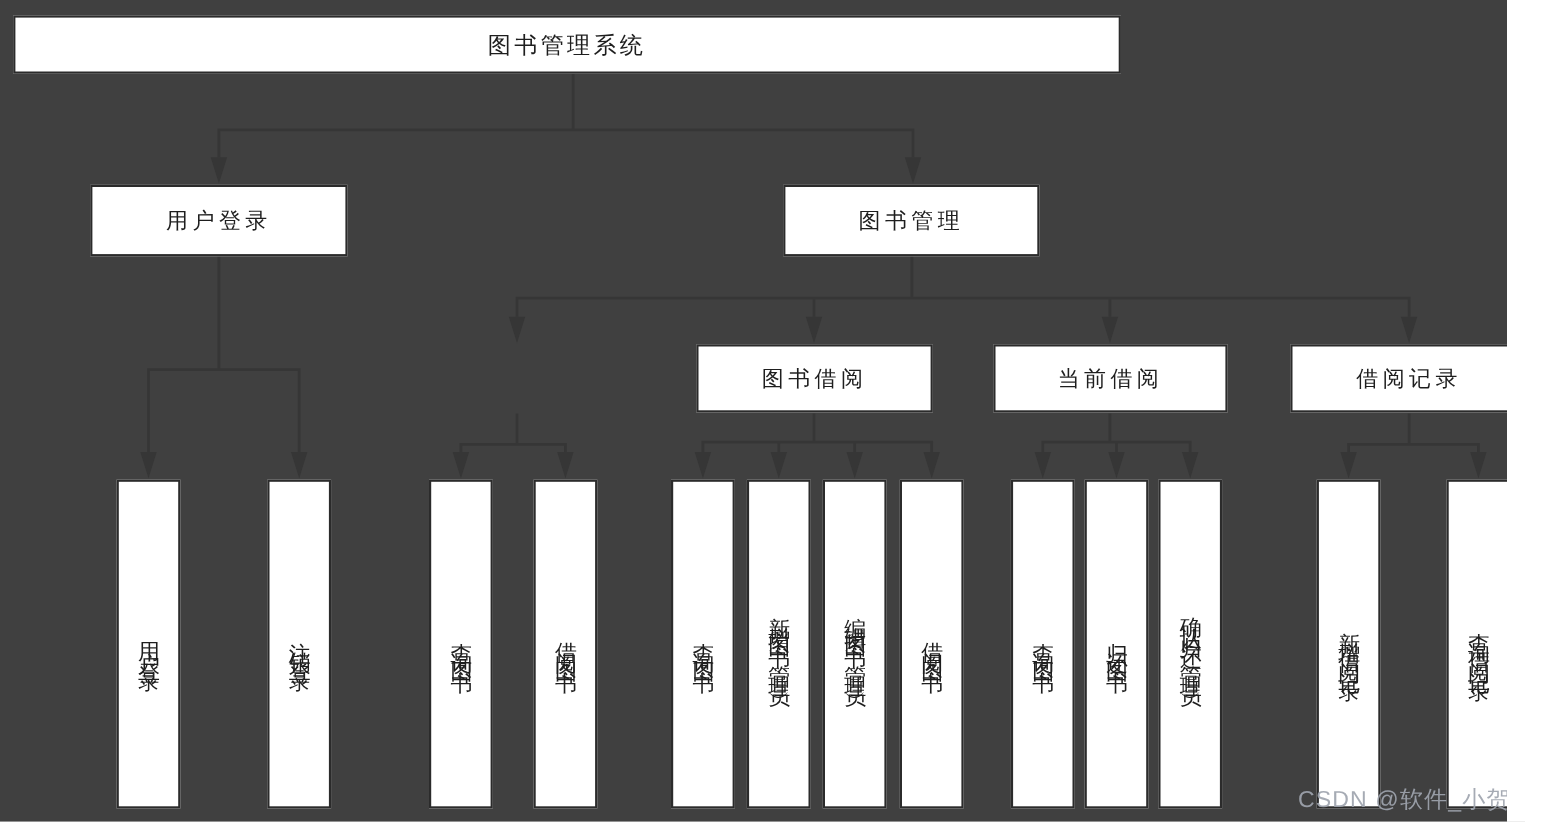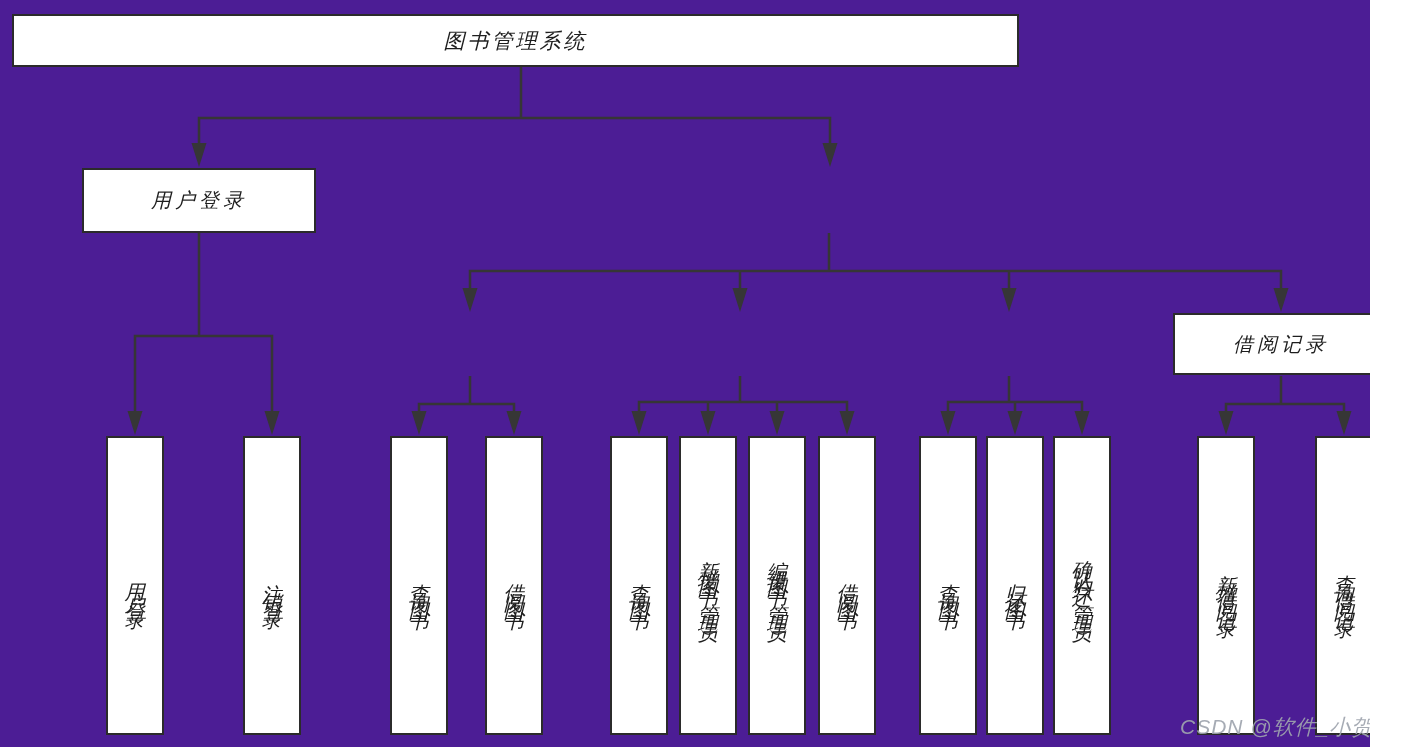--- a/index.html
+++ b/index.html
@@ -1,18 +1,18 @@
 <!DOCTYPE html>
 <html><head>
 <meta charset="utf-8">
 <style>
   html,body { margin:0; padding:0; background:#ffffff; }
   .canvas {
-    position:relative; width:1370px; height:747px; background:#4c1d95;
-    font-family:"Liberation Sans","DejaVu Sans",sans-serif; overflow:hidden;font-style:italic;
+    position:relative; width:1370px; height:747px; background:#404040;
+    font-family:"Liberation Sans","DejaVu Sans",sans-serif; overflow:hidden;
   }
   .connectors { position:absolute; left:0; top:0; z-index:0; }
   .box {
     position:absolute; box-sizing:border-box; background:#ffffff;
     border:2.5px solid #2b2b2b; display:flex; align-items:center; justify-content:center;
     color:#1e1e1e; z-index:1;
   }
   .h-label { font-size:20px; letter-spacing:4px; white-space:nowrap; }
   .root-label { font-size:21px; letter-spacing:3px; }
   .leaf span {
@@ -87,21 +87,30 @@
     </g>
   </svg>
 
   <div class="box" id="n-root">
     <span class="root-label">图书管理系统</span>
   </div>
 
   <div class="box" id="n-user-login">
     <span class="h-label">用户登录</span>
   </div>
+  <div class="box" id="n-book-mgmt">
+    <span class="h-label">图书管理</span>
+  </div>
 
+  <div class="box" id="n-l3-borrow">
+    <span class="h-label">图书借阅</span>
+  </div>
+  <div class="box" id="n-l3-current">
+    <span class="h-label">当前借阅</span>
+  </div>
   <div class="box" id="n-l3-records">
     <span class="h-label">借阅记录</span>
   </div>
 
   <div class="box leaf" id="leaf-0">
     <span>用户登录</span>
   </div>
   <div class="box leaf" id="leaf-1">
     <span>注销登录</span>
   </div>

